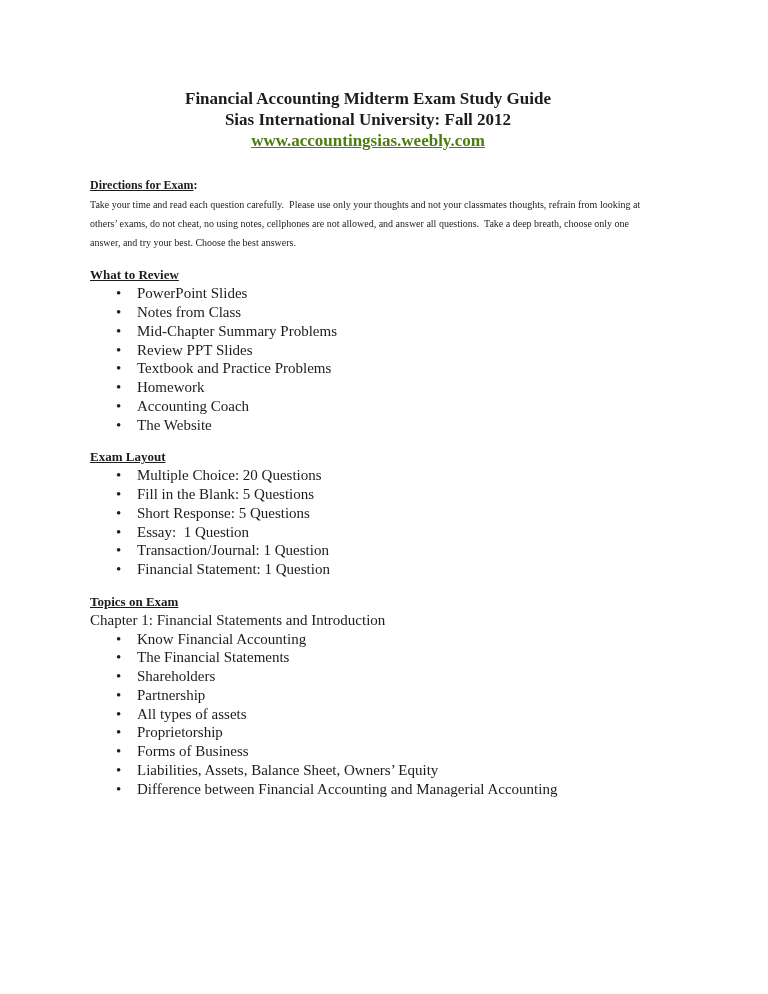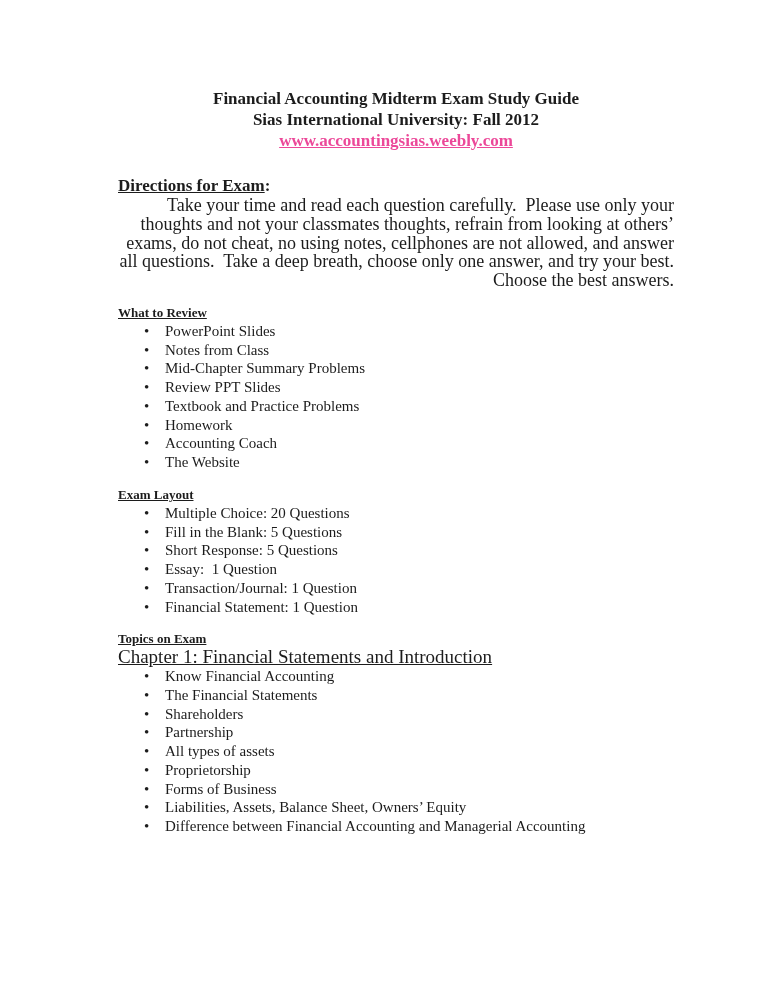--- a/index.html
+++ b/index.html
@@ -6,61 +6,58 @@
   .page {
     position: relative;
     width: 736px;
     height: 994px;
     background: #ffffff;
     box-sizing: border-box;
     padding: 88px 90px 0 90px;
     overflow: hidden;
     font-family: "Liberation Serif", serif;
     color: #1c1c1c;
-    margin-left: 28px;
   }
   .doc-header {
     text-align: center;
     font-weight: bold;
     font-size: 17px;
     line-height: 21px;
     margin-bottom: 24px;
   }
   .doc-link {
-    color: #ec4899;
+    color: #4d7c0f;
     font-weight: bold;
     text-decoration: underline;
     cursor: pointer;
   }
   section { margin-bottom: 13px; }
   .heading-lg {
     margin: 0;
-    font-size: 17px;
+    font-size: 12px;
     font-weight: bold;
     line-height: 21px;
   }
   .heading {
     margin: 0;
     font-size: 13px;
     font-weight: bold;
     line-height: 19px;
   }
   .u { text-decoration: underline; }
   p.body-text {
     margin: 0;
-    font-size: 18px;
+    font-size: 10px;
     line-height: 18.75px;
     white-space: pre-wrap;
-    text-align: right;
   }
   .sub-line {
     margin: 0;
-    font-size: 19px;
+    font-size: 15px;
     line-height: 18.75px;
-    text-decoration: underline;
   }
   ul.doc-list {
     margin: 0;
     padding: 0;
     list-style: none;
     font-size: 15px;
     line-height: 18.75px;
   }
   ul.doc-list li {
     position: relative;

